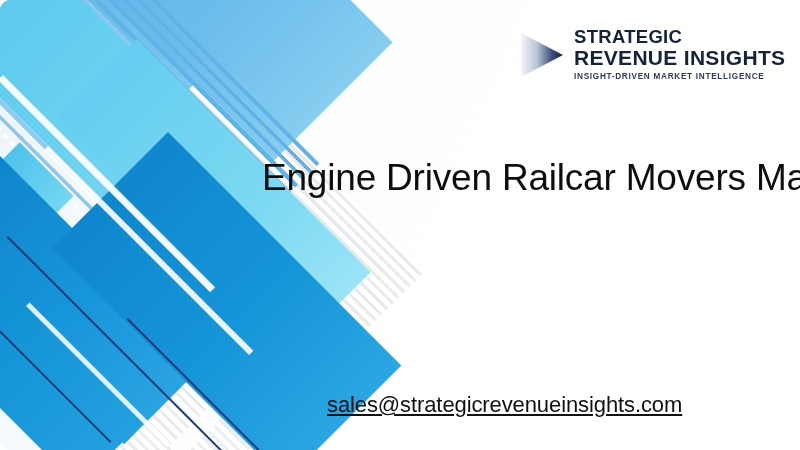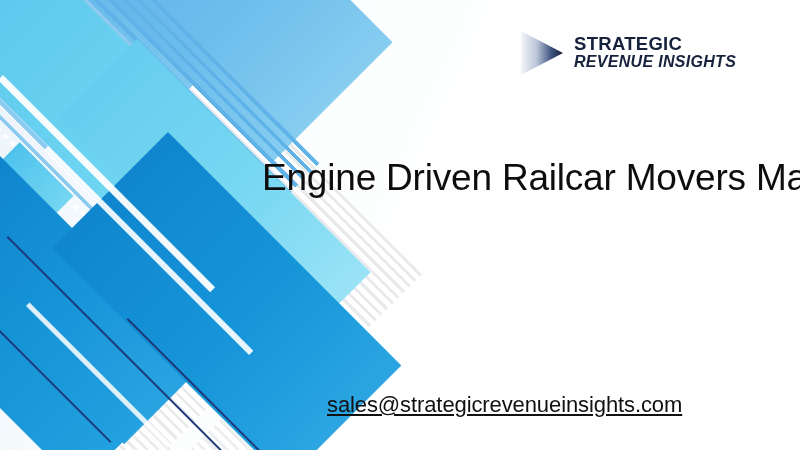--- a/index.html
+++ b/index.html
@@ -10,20 +10,21 @@
   }
   body {
     font-family: "Liberation Sans", sans-serif;
   }
   #slide {
     position: relative;
     width: 800px;
     height: 450px;
     overflow: hidden;
     background: #ffffff;
+    border-radius: 11px;
   }
 
   
   #artwork {
     position: absolute;
     left: 0;
     top: 0;
     width: 800px;
     height: 450px;
     overflow: hidden;
@@ -97,21 +98,21 @@
   #logo-chevron { flex: 0 0 auto; display: block; }
   #logo-text { display: block; }
   .logo-word {
     font-weight: bold;
     color: #16213c;
     letter-spacing: 0.3px;
     line-height: 1.02;
     font-size: 18.5px;
     white-space: nowrap;
   }
-  .logo-word.second { font-size: 16px; font-style: italic; }
+  .logo-word.second { font-size: 21px; }
   .logo-tagline {
     margin-top: 4px;
     font-size: 8.2px;
     font-weight: bold;
     letter-spacing: 0.72px;
     color: #2b3a5e;
     white-space: nowrap;
   }
 
   #title {
@@ -217,20 +218,21 @@
           <stop offset="38%" stop-color="#b9c4d6"></stop>
           <stop offset="72%" stop-color="#3f5480"></stop>
           <stop offset="100%" stop-color="#14203c"></stop>
         </linearGradient>
       </defs>
       <path d="M2 3 L2 47 L44 25 Z" fill="url(#chevGrad)"></path>
     </svg>
     <div id="logo-text">
       <div class="logo-word">STRATEGIC</div>
       <div class="logo-word second">REVENUE INSIGHTS</div>
+      <div class="logo-tagline">INSIGHT-DRIVEN MARKET INTELLIGENCE</div>
     </div>
   </div>
 
   <div id="title">Engine Driven Railcar Movers Ma</div>
 
   <div id="email">sales@strategicrevenueinsights.com</div>
 
 </div>
 
 </body></html>

